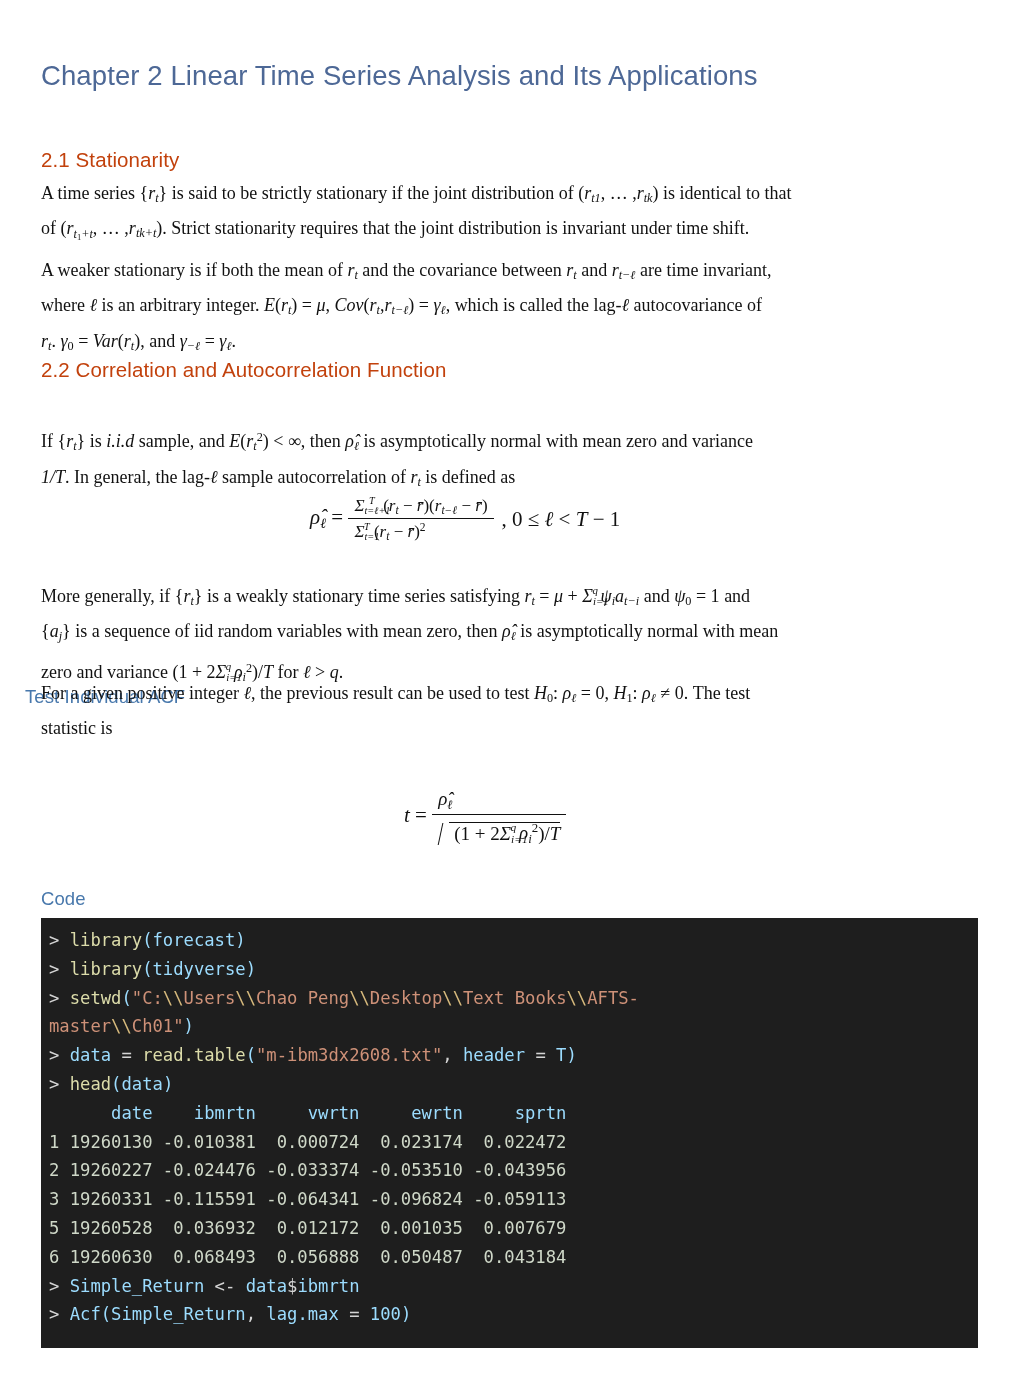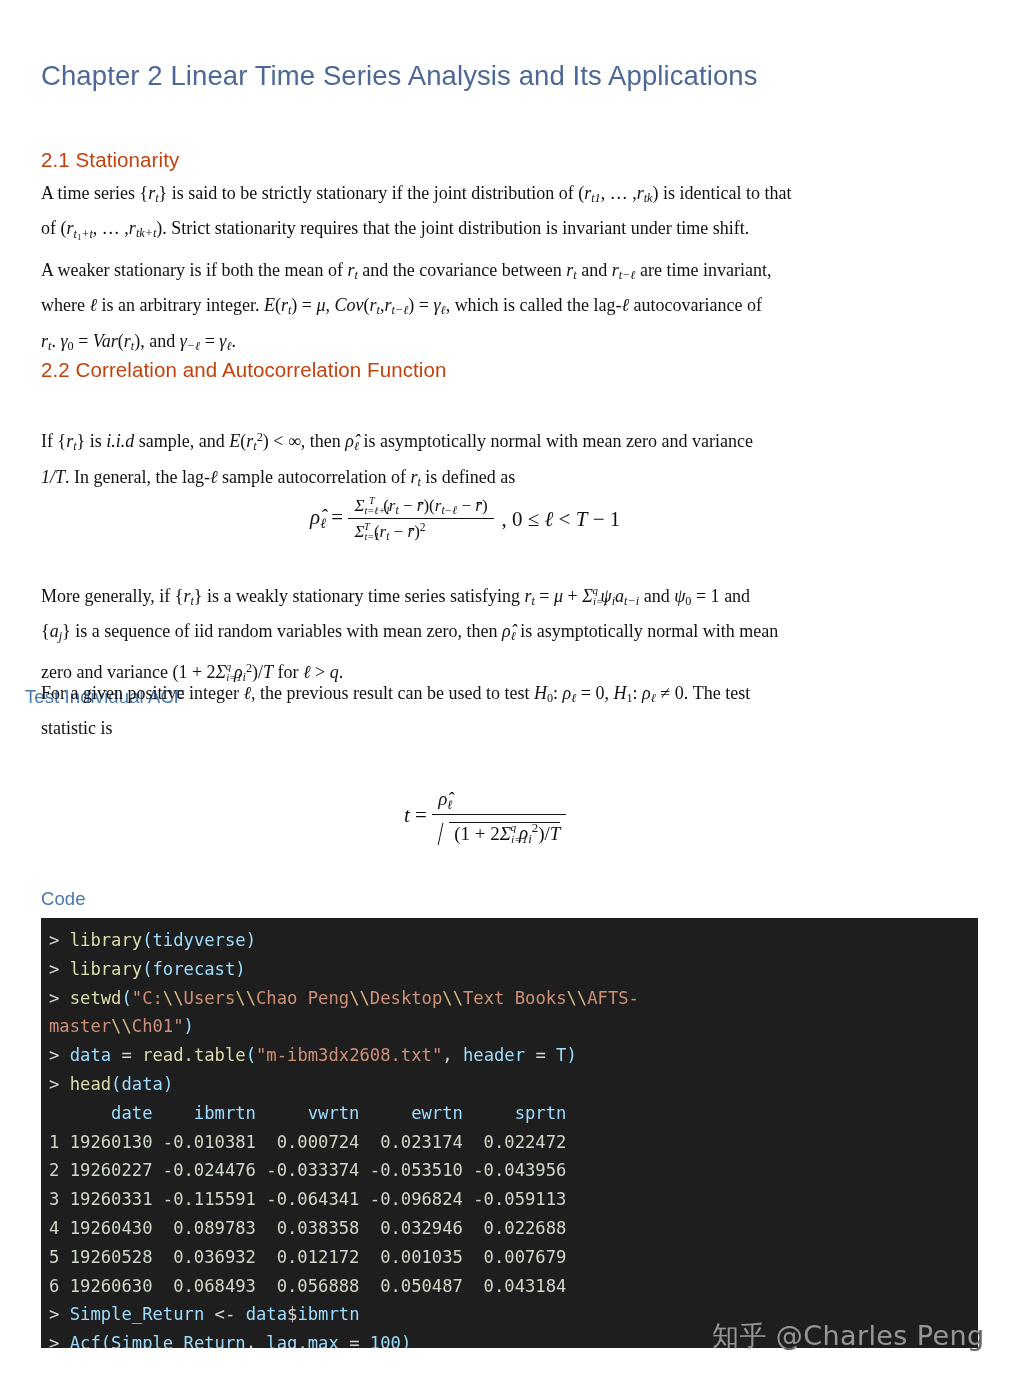--- a/index.html
+++ b/index.html
@@ -228,32 +228,30 @@
       <span class="num" style="font-size:19px;"><span class="mi">ρ̂<span class="sub">ℓ</span></span></span>
       <span class="den" style="font-size:19px;padding-top:4px;">
         <span class="radical">(1 + 2<span class="mi">Σ</span><span class="subsm">i=1</span><span class="supsm" style="margin-left:-1.5em;">q</span><span class="mi" style="margin-left:0.15em;">ρ<span class="sub">i</span><span class="sup">2</span></span>)/<span class="mi">T</span></span>
       </span>
     </span>
   </div>
 
   <div class="h3 code-label">Code</div>
 
   <div class="code-block" id="code-block">
+      <div class="code-line"><span class="tok-prompt">&gt; </span><span class="tok-fn">library</span><span class="tok-var">(</span><span class="tok-var">forecast</span><span class="tok-var">)</span></div>
       <div class="code-line"><span class="tok-prompt">&gt; </span><span class="tok-fn">library</span><span class="tok-var">(</span><span class="tok-var">tidyverse</span><span class="tok-var">)</span></div>
-      <div class="code-line"><span class="tok-prompt">&gt; </span><span class="tok-fn">library</span><span class="tok-var">(</span><span class="tok-var">forecast</span><span class="tok-var">)</span></div>
       <div class="code-line"><span class="tok-prompt">&gt; </span><span class="tok-fn">setwd</span><span class="tok-var">(</span><span class="tok-str">"C:</span><span class="tok-esc">\\</span><span class="tok-str">Users</span><span class="tok-esc">\\</span><span class="tok-str">Chao Peng</span><span class="tok-esc">\\</span><span class="tok-str">Desktop</span><span class="tok-esc">\\</span><span class="tok-str">Text Books</span><span class="tok-esc">\\</span><span class="tok-str">AFTS-</span></div>
       <div class="code-line"><span class="tok-str">master</span><span class="tok-esc">\\</span><span class="tok-str">Ch01"</span><span class="tok-var">)</span></div>
       <div class="code-line"><span class="tok-prompt">&gt; </span><span class="tok-var">data</span><span class="tok-op"> = </span><span class="tok-fn">read.table</span><span class="tok-var">(</span><span class="tok-str">"m-ibm3dx2608.txt"</span><span class="tok-op">, </span><span class="tok-var">header</span><span class="tok-op"> = </span><span class="tok-var">T</span><span class="tok-var">)</span></div>
       <div class="code-line"><span class="tok-prompt">&gt; </span><span class="tok-fn">head</span><span class="tok-var">(</span><span class="tok-var">data</span><span class="tok-var">)</span></div>
       <div class="code-line"><span class="tok-head">      date    ibmrtn     vwrtn     ewrtn     sprtn</span></div>
       <div class="code-line"><span class="tok-out">1 19260130 -0.010381  0.000724  0.023174  0.022472</span></div>
       <div class="code-line"><span class="tok-out">2 19260227 -0.024476 -0.033374 -0.053510 -0.043956</span></div>
       <div class="code-line"><span class="tok-out">3 19260331 -0.115591 -0.064341 -0.096824 -0.059113</span></div>
-      <div class="code-line"><span class="tok-out">4 19260430  0.089783  0.038358  0.032946  0.022688</span></div>
       <div class="code-line"><span class="tok-out">5 19260528  0.036932  0.012172  0.001035  0.007679</span></div>
       <div class="code-line"><span class="tok-out">6 19260630  0.068493  0.056888  0.050487  0.043184</span></div>
       <div class="code-line"><span class="tok-prompt">&gt; </span><span class="tok-var">Simple_Return</span><span class="tok-op"> &lt;- </span><span class="tok-var">data</span><span class="tok-op">$</span><span class="tok-var">ibmrtn</span></div>
       <div class="code-line"><span class="tok-prompt">&gt; </span><span class="tok-var">Acf</span><span class="tok-var">(</span><span class="tok-var">Simple_Return</span><span class="tok-op">, </span><span class="tok-var">lag.max</span><span class="tok-op"> = </span><span class="tok-var">100</span><span class="tok-var">)</span></div>
     </div>
 
-  <div class="watermark">知乎 @Charles Peng</div>
 
 </div>
 
 </body></html>

